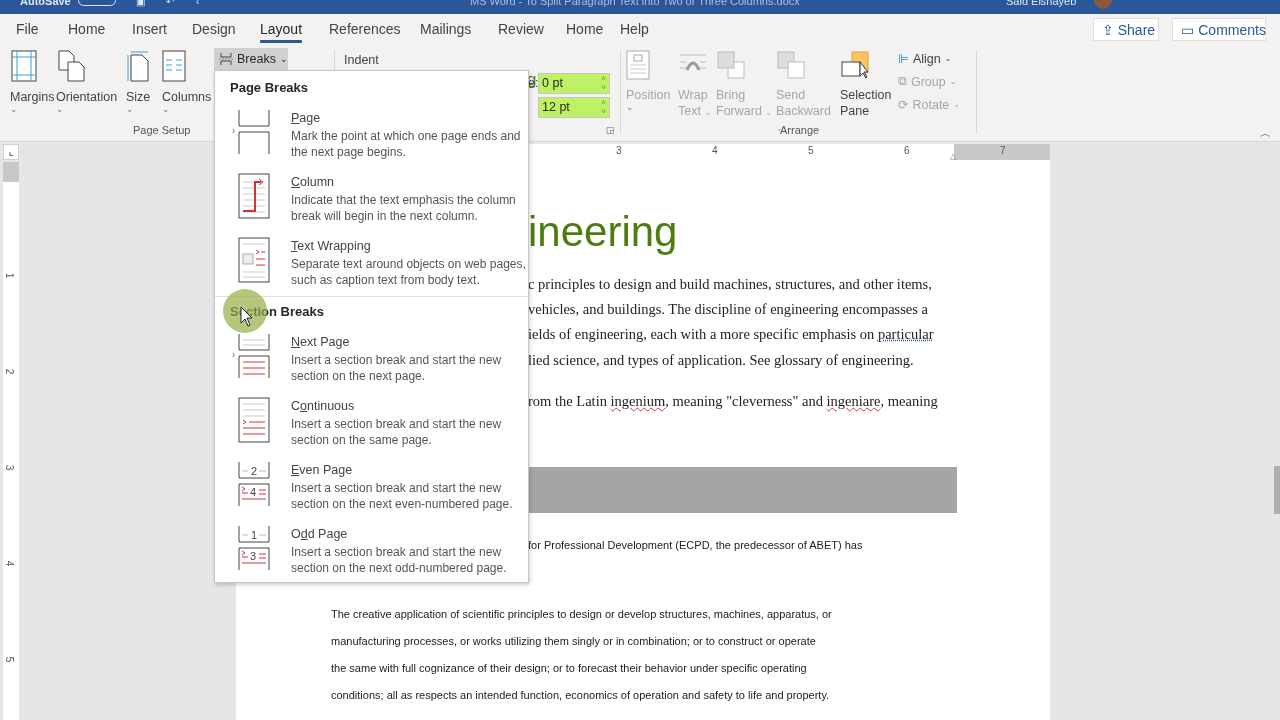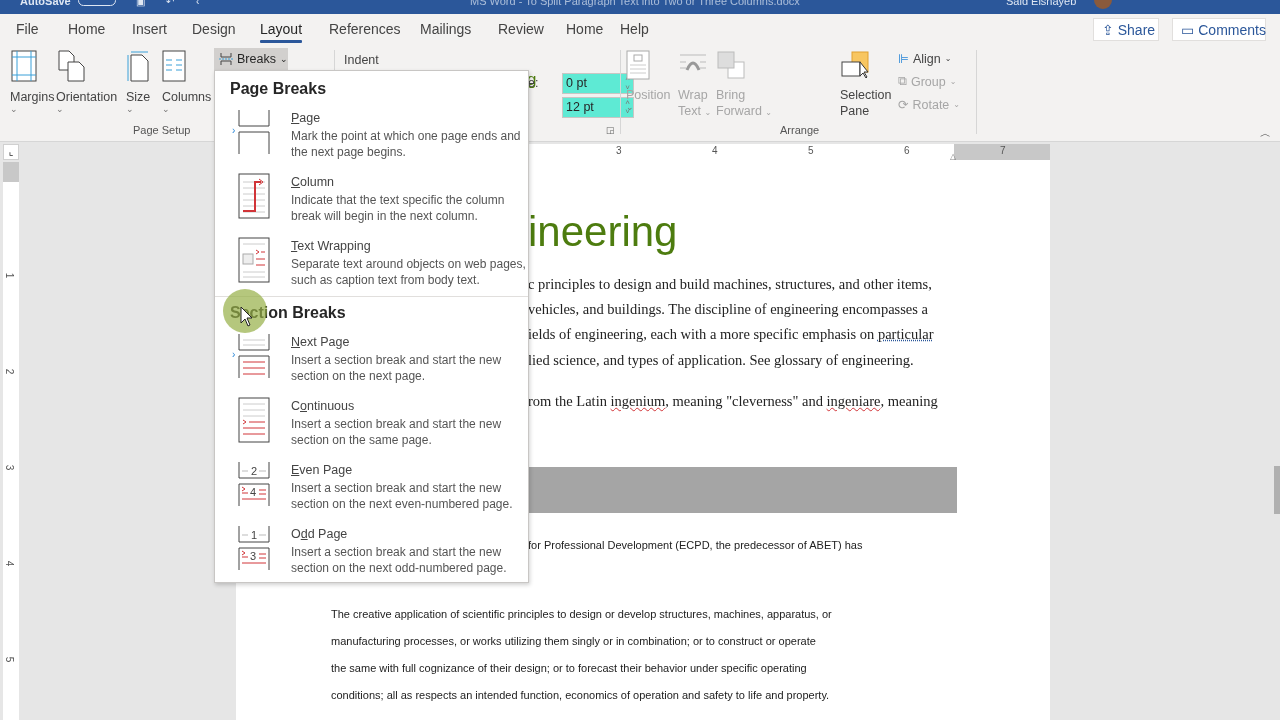--- a/index.html
+++ b/index.html
@@ -20,41 +20,41 @@
 .comments-btn{left:1172px;width:94px}
 .ribbon{position:absolute;left:0;top:46px;width:1280px;height:96px;background:#f3f2f1;border-bottom:1px solid #d6d6d6}
 .rbtn{position:absolute;text-align:left;font-size:12.5px;color:#444;cursor:pointer}
 .rbtn .ico{margin:0 auto}
 .rbtn .lbl{display:block;margin-top:4px;line-height:16px}
 .rbtn.disabled{color:#a6a6a6}
 .chev{font-size:9px;display:block;line-height:8px;color:#777}
 .group-label{position:absolute;top:78px;font-size:11px;color:#555}
 .sep{position:absolute;top:4px;width:1px;height:84px;background:#d6d6d6}
 .breaks-btn{position:absolute;left:214px;top:2px;width:74px;height:22px;background:#d2d0ce;font-size:12.5px;display:flex;align-items:center;gap:4px;padding-left:5px;cursor:pointer}
-.spin{position:absolute;left:562px;width:72px;height:21px;background:#5eead4;border:1px solid #c8c6c4;font-size:12.5px;padding:2px 3px}
+.spin{position:absolute;left:538px;width:72px;height:21px;background:#bef264;border:1px solid #c8c6c4;font-size:12.5px;padding:2px 3px}
 .spin .arr{position:absolute;right:3px;top:0;font-size:8px;line-height:9px;color:#777}
 .small-row{position:absolute;left:898px;font-size:12.5px;display:flex;align-items:center;gap:4px;cursor:pointer}
 .collapse{position:absolute;left:1260px;top:80px;font-size:11px;color:#444;cursor:pointer}
 .hruler{position:absolute;left:236px;top:144px;width:814px;height:16px;background:#fff}
 .hruler .grey-r{position:absolute;left:718px;top:0;width:96px;height:16px;background:#c8c8c8}
 .hruler .num{position:absolute;top:1px;font-size:10px;color:#555}
 .vruler{position:absolute;left:3px;top:162px;width:16px;height:558px;background:#fff}
 .vruler .num{position:absolute;left:4px;font-size:10px;color:#555;transform:rotate(90deg)}
 .vruler .top-grey{position:absolute;left:0;top:0;width:16px;height:20px;background:#c8c8c8}
 .tabstop{position:absolute;left:3px;top:144px;width:16px;height:16px;background:#fff;border:1px solid #d0d0d0;font-size:10px;text-align:center;line-height:14px}
 .page{position:absolute;left:236px;top:160px;width:814px;height:560px;background:#fff}
 .heading{position:absolute;left:528px;top:208px;font-size:42px;color:#4d7c0f;font-family:"Liberation Sans",sans-serif;font-weight:normal}
 .serif-line{position:absolute;left:528px;font-family:"Liberation Serif",serif;font-size:14.5px;color:#222;white-space:nowrap}
 .squig{text-decoration:underline wavy #d13438;text-decoration-thickness:1px}
 .squig-blue{text-decoration:underline dotted #2b579a}
 .greybar{position:absolute;left:528px;top:467px;width:429px;height:46px;background:#a5a5a5}
 .calibri-line{position:absolute;font-size:11px;color:#222;white-space:nowrap}
 .scrollbar-r{position:absolute;left:1274px;top:466px;width:6px;height:48px;background:#b0b0b0;cursor:pointer}
 .dropdown{position:absolute;left:214px;top:70px;width:315px;height:513px;background:#fff;border:1px solid #c8c6c4;box-shadow:1px 2px 4px rgba(0,0,0,.18)}
-.dd-header{position:absolute;left:15px;font-size:16px;font-weight:bold;color:#262626}
+.dd-header{position:absolute;left:15px;font-size:13px;font-weight:bold;color:#262626}
 .dd-item{position:absolute;left:0;width:313px;height:60px;cursor:pointer}
 .dd-item .title{position:absolute;left:76px;top:0;font-size:12.5px;font-weight:normal;color:#444}
 .dd-item .title u{text-decoration:underline}
 .dd-item .desc{position:absolute;left:76px;top:17px;width:235px;font-size:12px;color:#555;line-height:16px}
 .dd-item .ico{position:absolute;left:22px;top:-3px}
 .dd-sep{position:absolute;left:0;top:225px;width:313px;height:1px;background:#e1dfdd}
 .cursor-hl{position:absolute;left:223px;top:289px;width:44px;height:44px;border-radius:50%;background:rgba(150,175,70,.7)}
 .pointer{position:absolute;left:240px;top:306px}
 .blue-caret{position:absolute;font-size:10px;color:#2b88d8}
 </style>
@@ -194,20 +194,27 @@
         <path d="M9 20 Q15 6 21 20" fill="none" stroke="#999" stroke-width="3"></path>
       </svg>
     <span class="lbl" style="line-height:16px"><span>Wrap</span><br><span>Text</span> <span style="font-size:8px">⌄</span></span>
   </div>
   <div class="rbtn disabled" style="left:716px;top:4px;width:60px">
     <svg class="ico" width="30" height="30" viewBox="0 0 30 30">
         <rect x="12" y="12" width="16" height="16" fill="#fff" stroke="#bbb"></rect>
         <rect x="2" y="2" width="16" height="16" fill="#ddd" stroke="#bbb"></rect>
       </svg>
     <span class="lbl"><span>Bring</span><br><span>Forward</span> <span style="font-size:8px">⌄</span></span>
+  </div>
+  <div class="rbtn disabled" style="left:776px;top:4px;width:64px">
+    <svg class="ico" width="30" height="30" viewBox="0 0 30 30">
+        <rect x="2" y="2" width="16" height="16" fill="#ddd" stroke="#bbb"></rect>
+        <rect x="12" y="12" width="16" height="16" fill="#fff" stroke="#bbb"></rect>
+      </svg>
+    <span class="lbl"><span>Send</span><br><span>Backward</span> <span style="font-size:8px">⌄</span></span>
   </div>
   <div class="rbtn" style="left:840px;top:4px;width:56px">
     <svg class="ico" width="30" height="30" viewBox="0 0 30 30">
         <rect x="12" y="2" width="16" height="20" fill="#f8c660" stroke="#e0a030"></rect>
         <rect x="2" y="12" width="18" height="14" fill="#fff" stroke="#444"></rect>
         <path d="M20 12 L20 26 L23 23 L26 28 L27 27 L24 22 L28 22 Z" fill="#fff" stroke="#333"></path>
       </svg>
     <span class="lbl"><span>Selection</span><br><span>Pane</span></span>
   </div>
   <div class="small-row" style="top:5px;color:#444">
@@ -285,21 +292,21 @@
           <line x1="6" y1="16" x2="28" y2="16"></line>
           <line x1="6" y1="22" x2="28" y2="22"></line>
           <line x1="6" y1="28" x2="28" y2="28"></line>
           <line x1="6" y1="34" x2="28" y2="34"></line>
           <line x1="6" y1="40" x2="28" y2="40"></line>
         </g>
         <path d="M6 39 H18 V10 H24" fill="none" stroke="#d13438" stroke-width="2"></path>
         <path d="M22 7 L26 10 L22 13" fill="none" stroke="#d13438"></path>
       </svg>
     <span class="title"><u>C</u><span>olumn</span></span>
-    <span class="desc">Indicate that the text specific the column break will begin in the next column.</span>
+    <span class="desc">Indicate that the text emphasis the column break will begin in the next column.</span>
   </div>
 
   <div class="dd-item" style="top:168px">
     <svg class="ico" width="34" height="48" viewBox="0 0 34 48">
         <rect x="2" y="2" width="30" height="44" fill="#fff" stroke="#444"></rect>
         <g stroke="#ccc">
           <line x1="6" y1="8" x2="28" y2="8"></line>
           <line x1="6" y1="36" x2="28" y2="36"></line>
           <line x1="6" y1="41" x2="28" y2="41"></line>
         </g>

